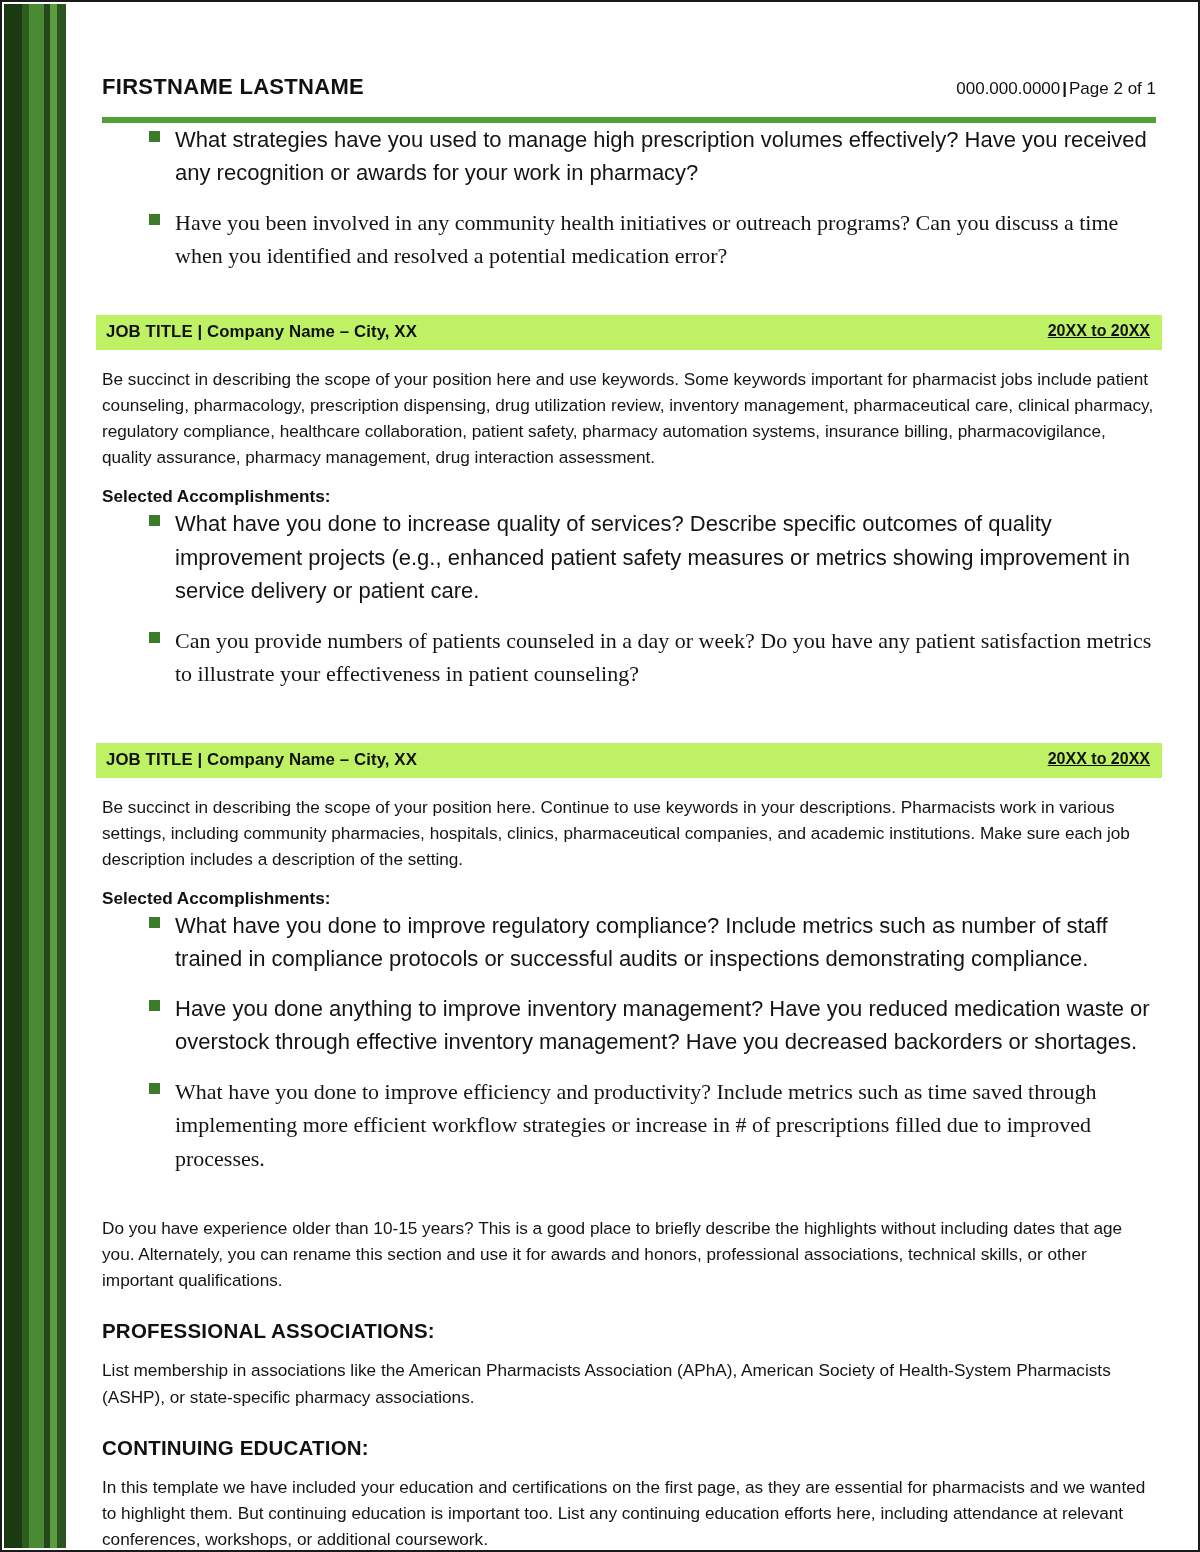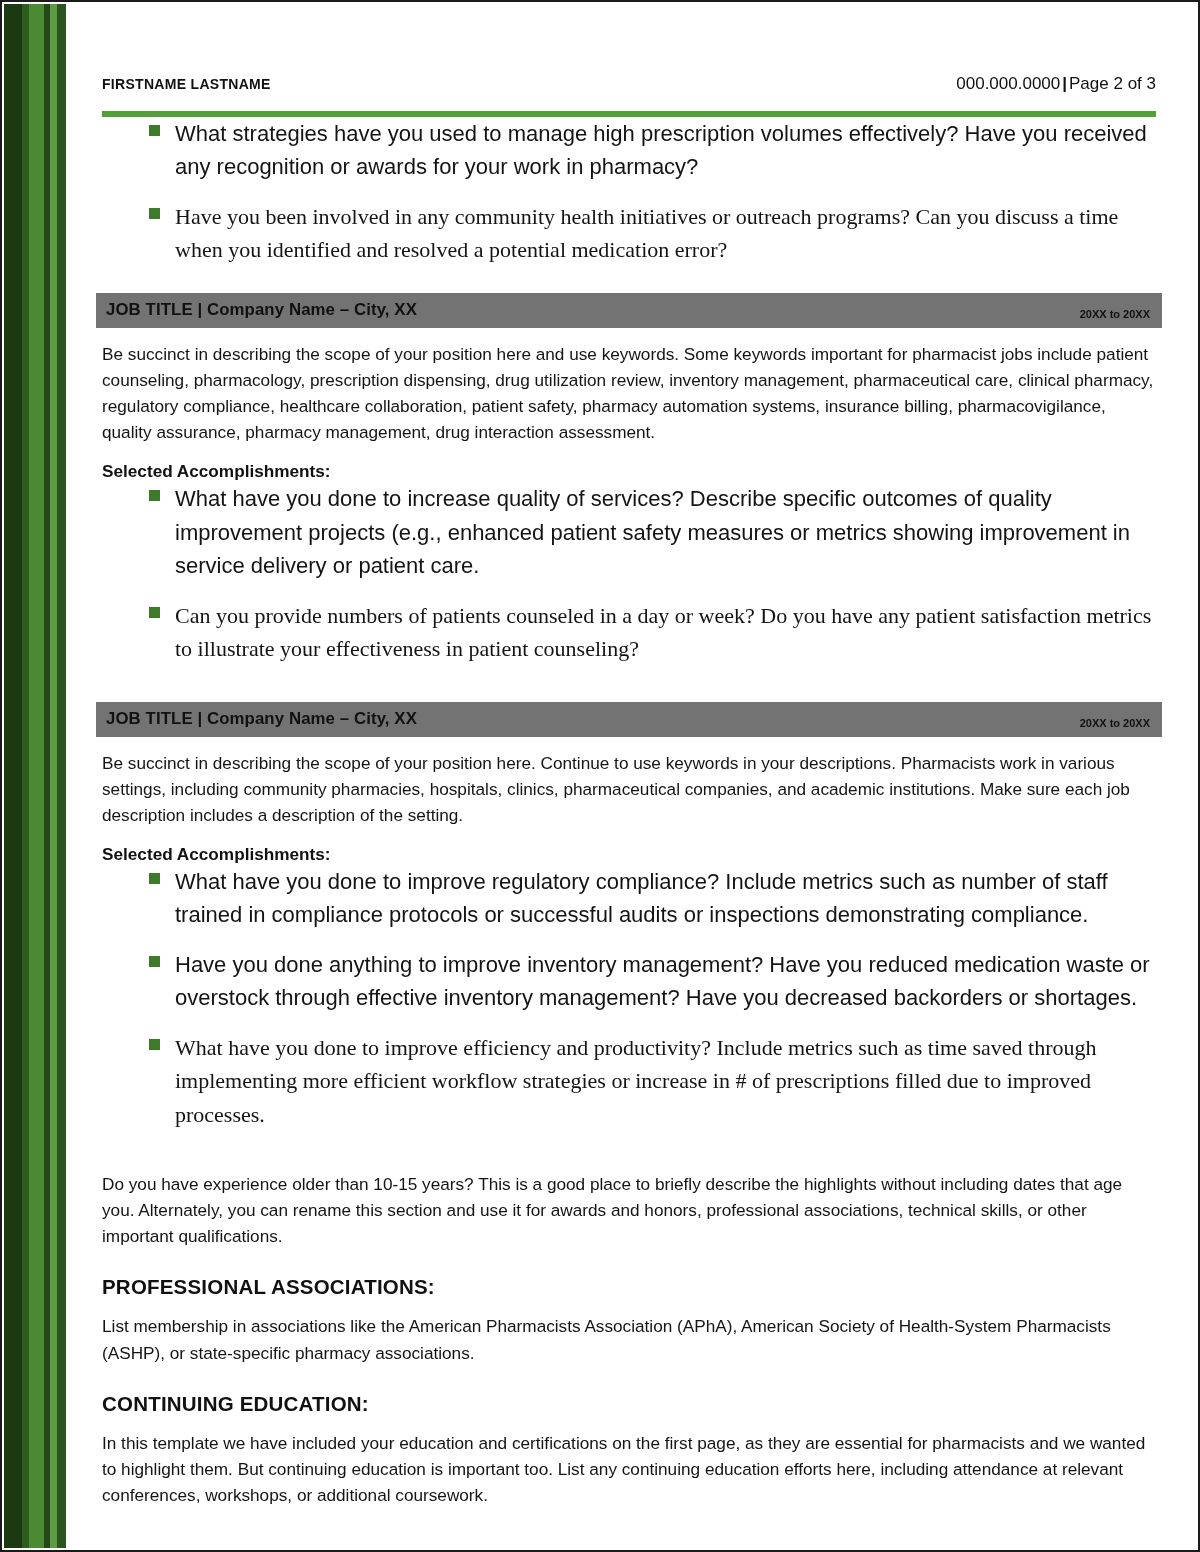--- a/index.html
+++ b/index.html
@@ -53,21 +53,21 @@
   }
 
   
   .doc-header {
     display: flex;
     align-items: baseline;
     justify-content: space-between;
     padding-top: 70px;
   }
   .header-name {
-    font-size: 14px;
+    font-size: 22px;
     font-weight: bold;
     letter-spacing: 0.3px;
     color: #111111;
   }
   .header-meta {
     font-size: 17px;
     color: #111111;
     white-space: nowrap;
   }
   .header-meta .sep { font-weight: bold; padding: 0 2px; }
@@ -108,39 +108,40 @@
     left: 47px;
     top: 8px;
     width: 11px;
     height: 11px;
     background: #3d7a29;
   }
   .bullets-top { margin-top: 26px; }
 
   
   .job-bar {
-    background: #737373;
+    background: #bef264;
     display: flex;
-    align-items: flex-end;
+    align-items: flex-start;
     justify-content: space-between;
     padding: 7px 12px 8px 10px;
-    margin: 0 -6px;
+    margin: 16px -6px;
     box-sizing: border-box;
   }
   .job-bar .job-title {
     font-size: 16.8px;
     font-weight: bold;
     color: #111111;
     letter-spacing: 0.1px;
   }
   .job-bar .job-dates {
-    font-size: 11px;
+    font-size: 16px;
     font-weight: bold;
     color: #111111;
     white-space: nowrap;
+    text-decoration: underline;
   }
   .job-desc { margin-top: 13px; }
   .accomplishments-label {
     font-size: 17.2px;
     font-weight: bold;
     color: #111111;
     margin-top: 16px;
   }
 
   
@@ -163,21 +164,21 @@
     <div class="stripe stripe-d"></div>
     <div class="stripe stripe-e"></div>
     <div class="stripe stripe-f"></div>
   </div>
 
   <div class="content">
 
     <div class="doc-header">
       <div class="header-name">FIRSTNAME LASTNAME</div>
       <div class="header-meta">
-        <span>000.000.0000</span><span class="sep">|</span><span>Page 2 of 3</span>
+        <span>000.000.0000</span><span class="sep">|</span><span>Page 2 of 1</span>
       </div>
     </div>
     <div class="header-rule"></div>
 
     <ul class="bullets bullets-top">
       <li>
         <span class="sq"></span>
         <span>What strategies have you used to manage high prescription volumes effectively? Have you received any recognition or awards for your work in pharmacy?</span>
       </li>
       <li>

